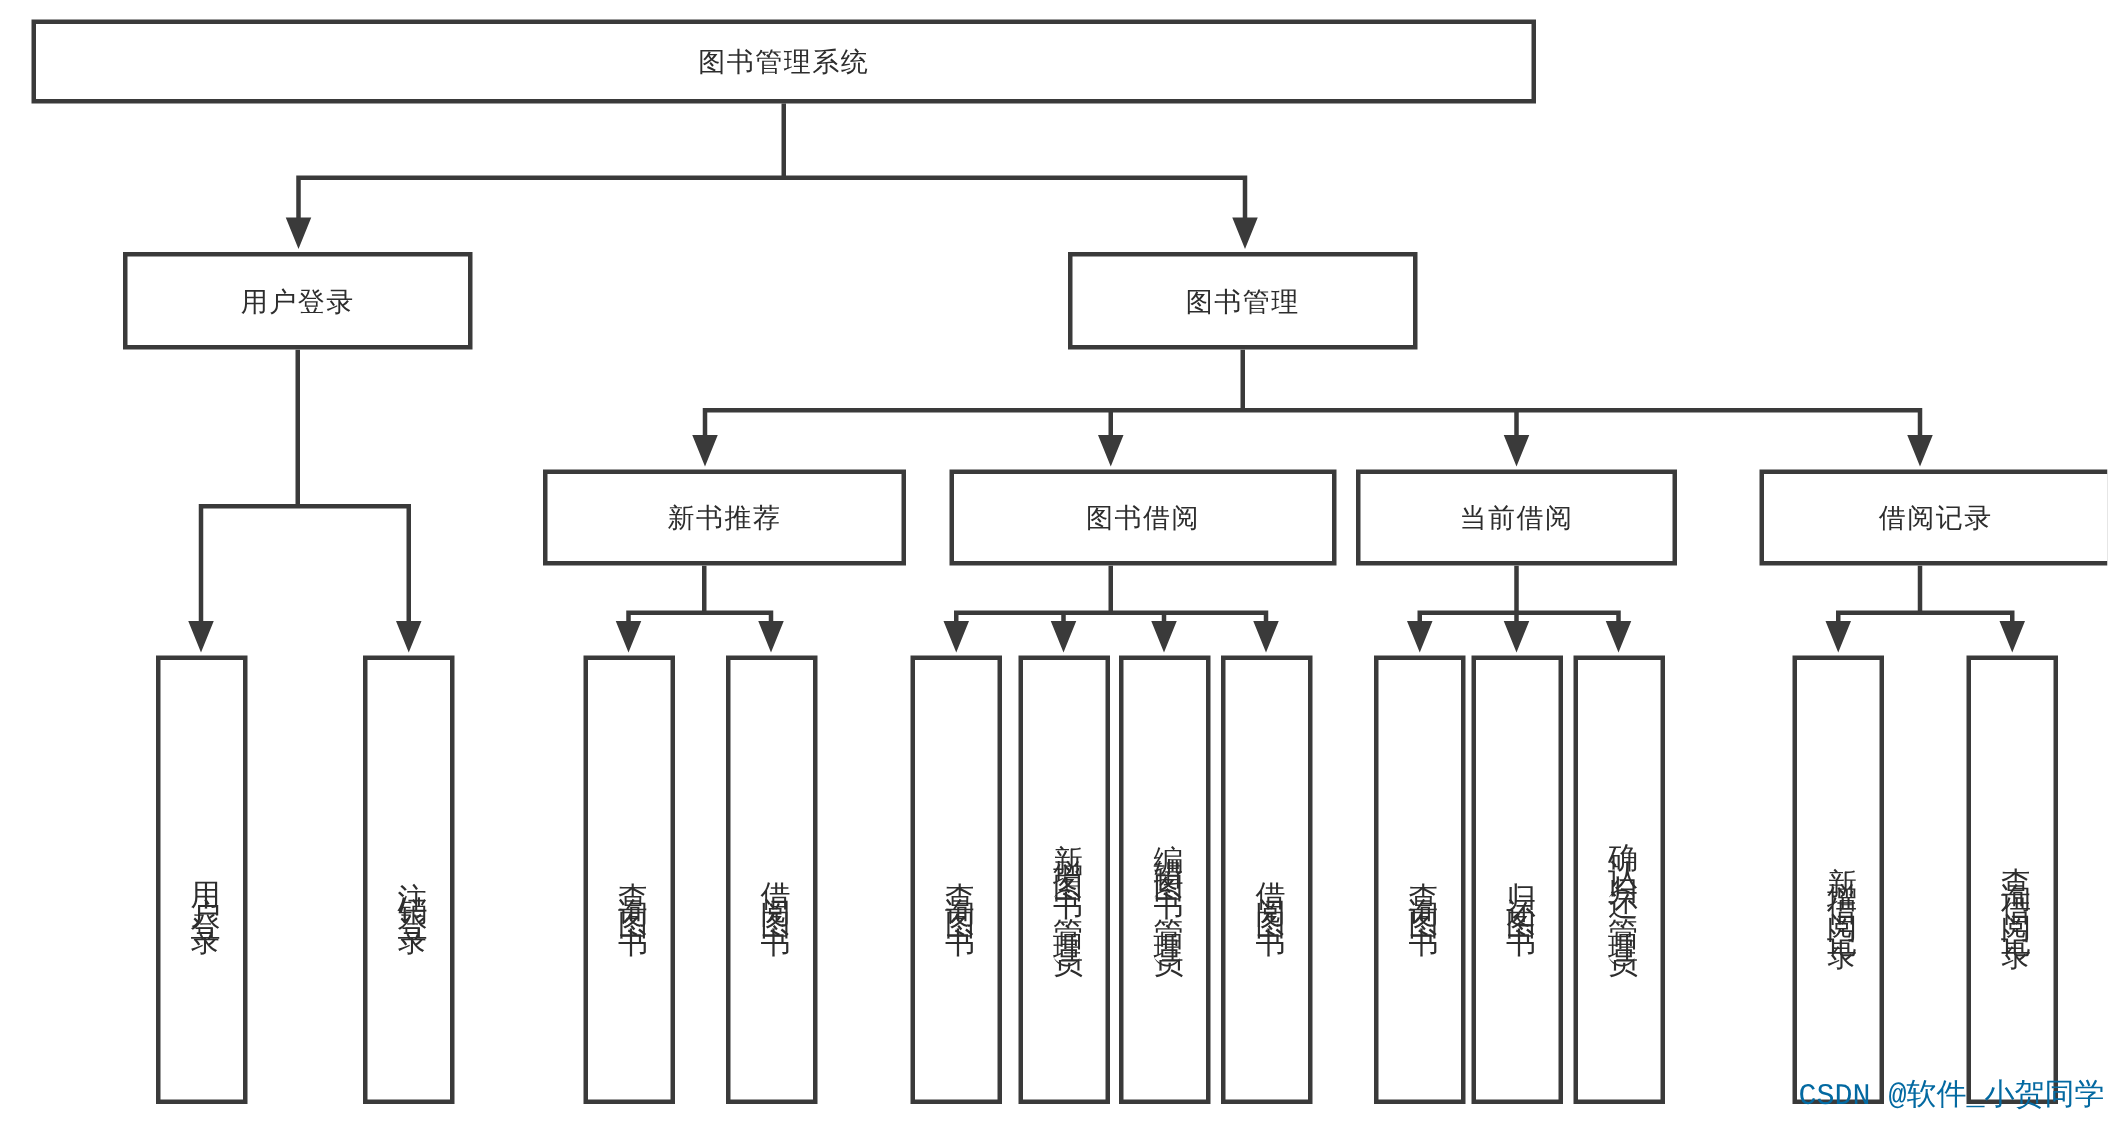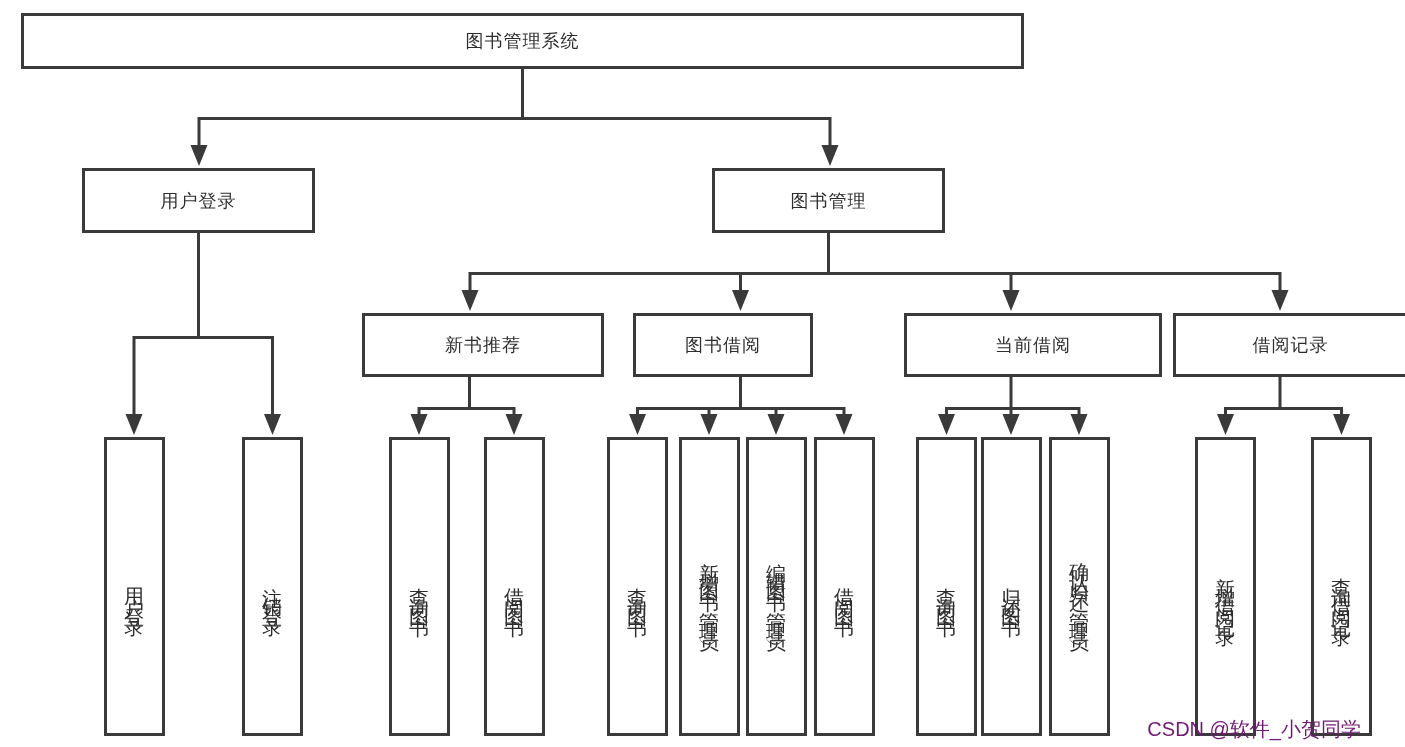--- a/index.html
+++ b/index.html
@@ -1,21 +1,21 @@
 <!DOCTYPE html>
 <html><head>
 <meta charset="utf-8">
 <style>
   html,body{margin:0;padding:0;background:#ffffff;}
   #stage{
     position:relative;
     width:1405px;height:747px;
     background:#ffffff;
     overflow:hidden;
-    font-family:Liberation Sans, sans-serif;
+    font-family:Liberation Mono, monospace;
     color:#2d2d2d;
   }
   svg.connectors{position:absolute;left:0;top:0;}
   .node{
     position:absolute;
     box-sizing:border-box;
     background:#ffffff;
     border:3px solid #3a3a3a;
     display:flex;
     align-items:center;
@@ -26,24 +26,24 @@
     writing-mode:vertical-rl;
     text-orientation:mixed;
     font-size:20px;
     letter-spacing:10px;
     padding-top:10px;
     line-height:1;
     white-space:nowrap;
   }
   .watermark{
     position:absolute;
-    left:1108px;top:716px;width:253px;
+    left:1150px;top:716px;width:253px;
     text-align:right;
     font-size:20px;
-    color:#701a75;
+    color:#0369a1;
     white-space:nowrap;
   }
 </style>
 </head>
 <body>
 
 <div id="stage">
 
   <svg class="connectors" width="1405" height="747" viewBox="0 0 1405 747">
     <path fill="none" stroke="#3a3a3a" stroke-width="3" d="M522.5 68 V118.5
@@ -107,24 +107,24 @@
   <div class="node hnode" style="left:82px;top:168px;width:233px;height:65px;">
     <span>用户登录</span>
   </div>
   <div class="node hnode" style="left:712px;top:168px;width:233px;height:65px;">
     <span>图书管理</span>
   </div>
 
   <div class="node hnode" style="left:362px;top:313px;width:242px;height:64px;">
     <span>新书推荐</span>
   </div>
-  <div class="node hnode" style="left:633px;top:313px;width:180px;height:64px;">
+  <div class="node hnode" style="left:633px;top:313px;width:258px;height:64px;">
     <span>图书借阅</span>
   </div>
-  <div class="node hnode" style="left:904px;top:313px;width:258px;height:64px;text-align:center;">
+  <div class="node hnode" style="left:904px;top:313px;width:214px;height:64px;text-align:center;">
     <span>当前借阅</span>
   </div>
   <div class="node hnode" style="left:1173px;top:313px;width:235px;height:64px;">
     <span>借阅记录</span>
   </div>
 
   <div class="node leaf" style="left:104px;top:437px;width:61px;height:299px;">
     <span class="vtext">用户登录</span>
   </div>
   <div class="node leaf" style="left:242px;top:437px;width:61px;height:299px;">

